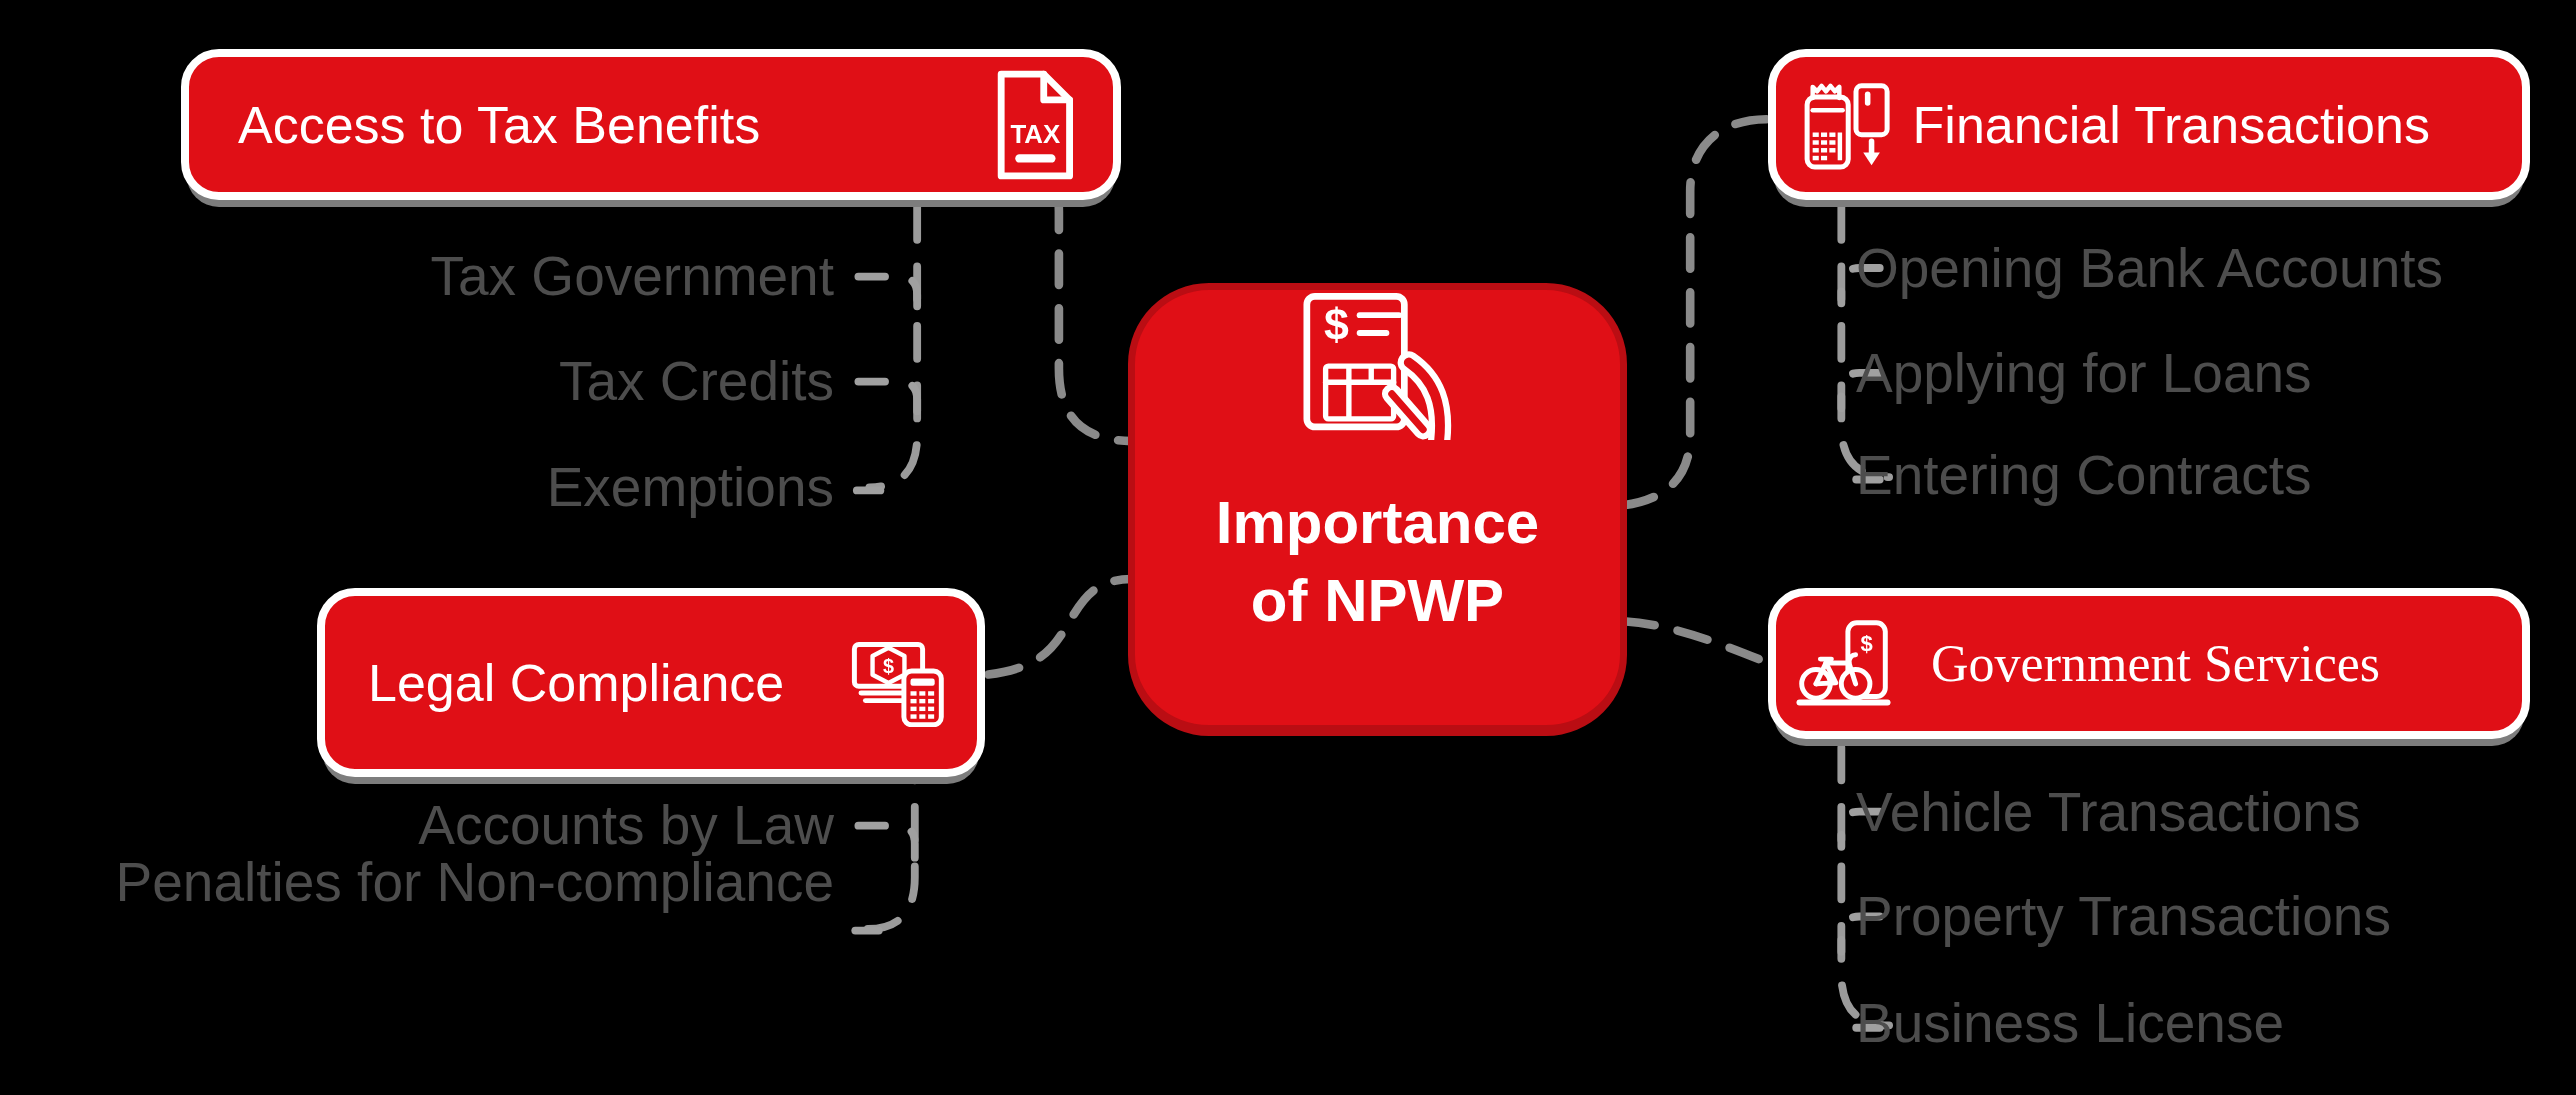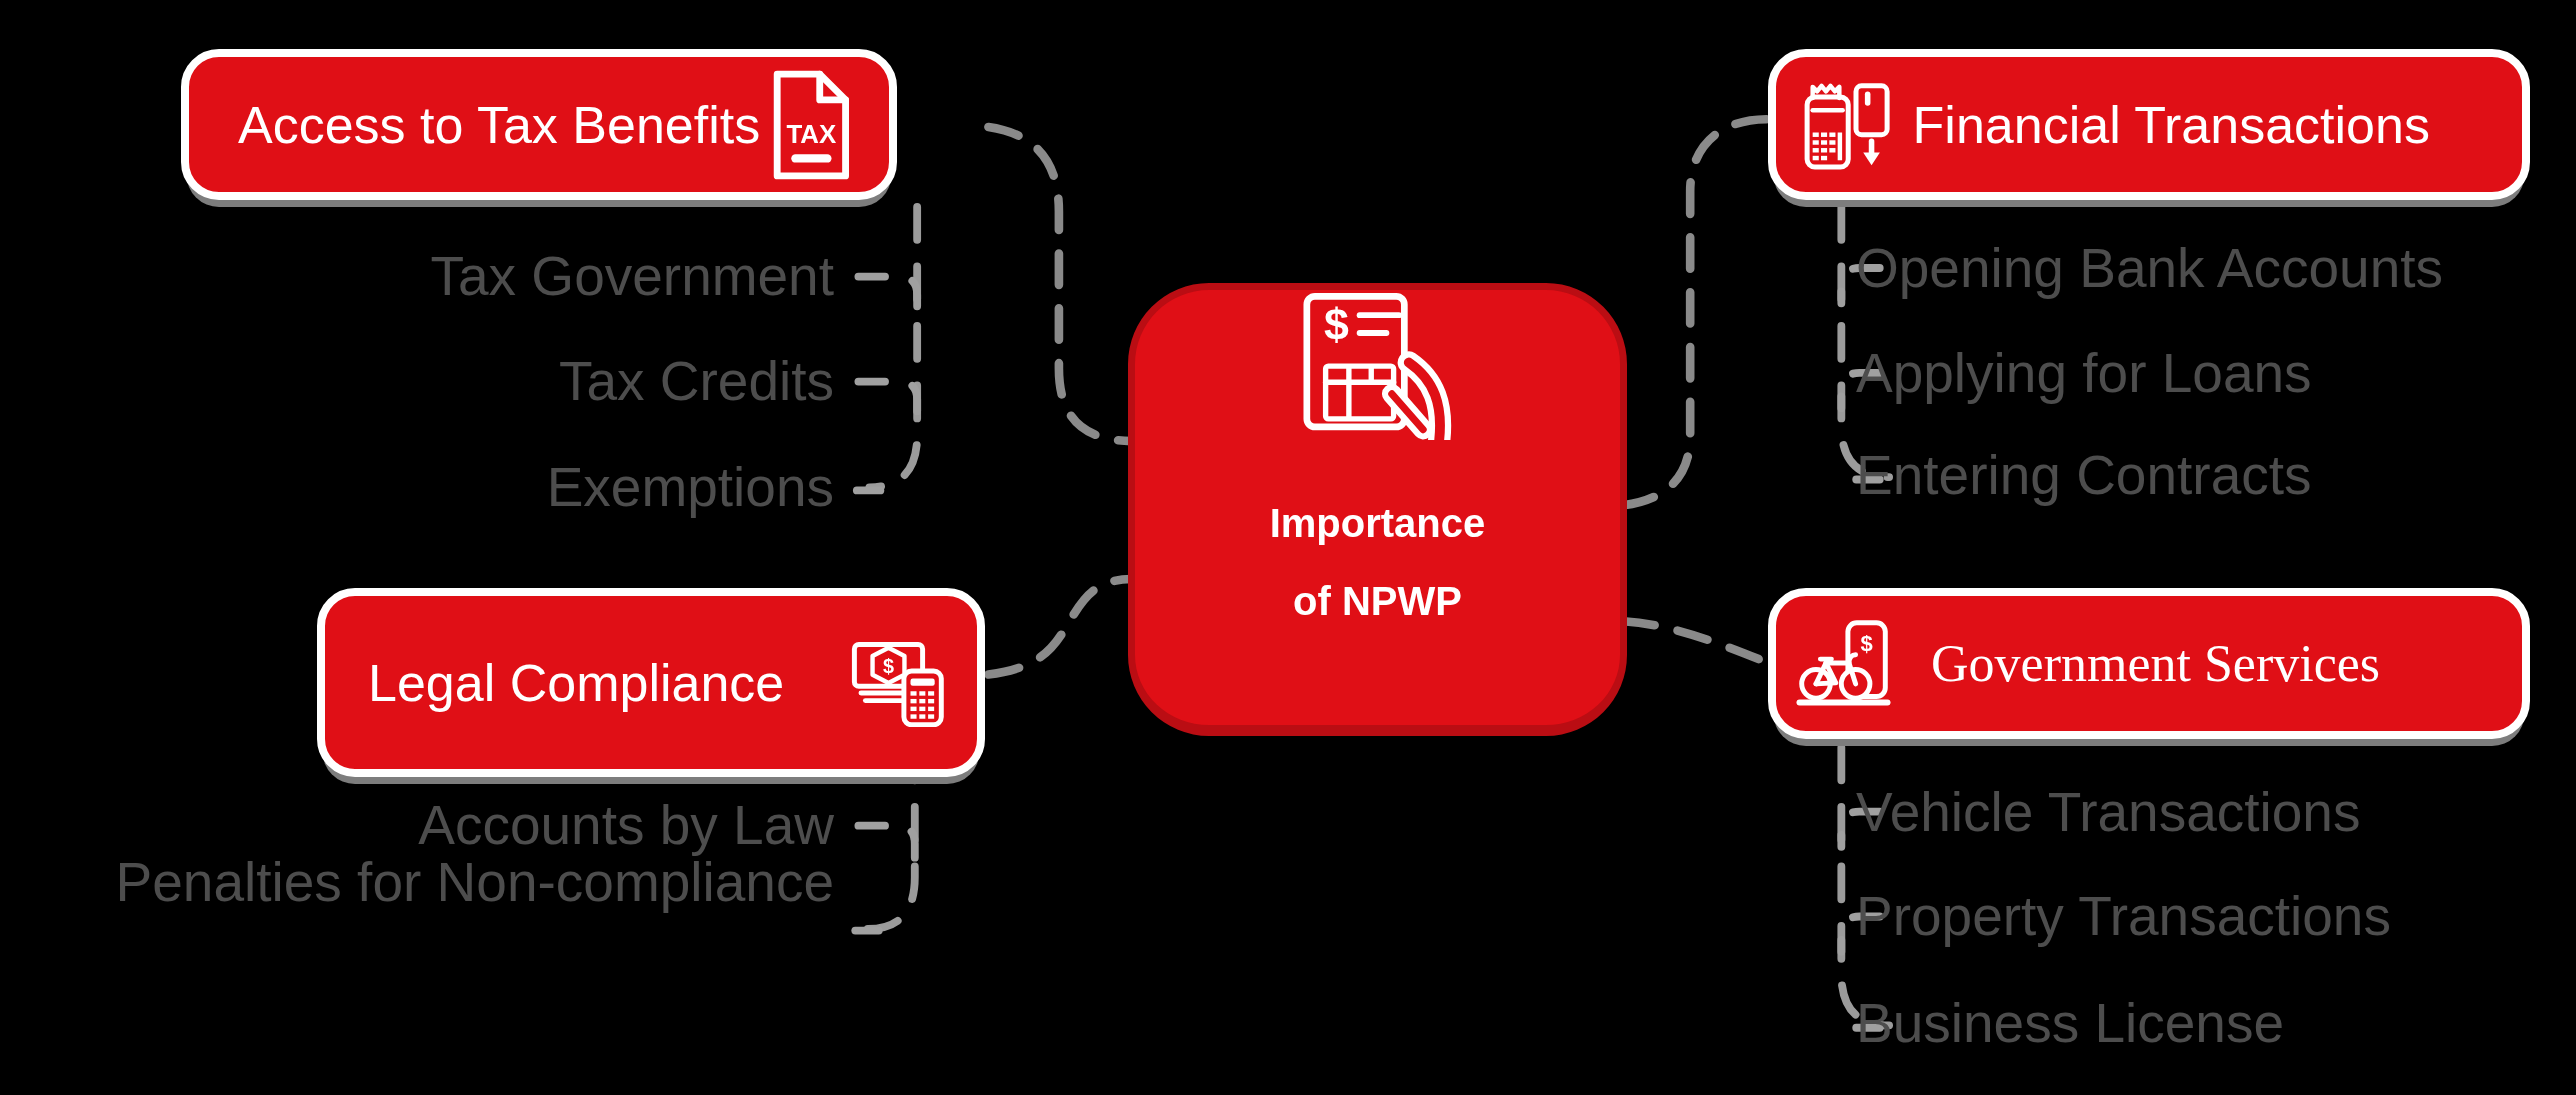--- a/index.html
+++ b/index.html
@@ -12,23 +12,23 @@
   .tick{fill:none;stroke:#a0a0a0;stroke-width:10;stroke-linecap:round;}
 
   .node{position:absolute;box-sizing:border-box;background:#e00f16;color:#fff;}
   .sat{border:8.6px solid #fff;border-radius:38px;display:flex;align-items:center;
        box-shadow:0 12.5px 0 -5.5px #7d7d7d;}
   .sat .lbl{font-size:52px;white-space:nowrap;letter-spacing:0px;}
 
   .center-node{left:1128px;top:283px;width:499px;height:453px;border-radius:81px;
                border:7px solid #ba0d13;border-bottom-width:11px;
                display:flex;flex-direction:column;align-items:center;}
-  .ctitle{margin-top:44px;text-align:center;font-size:40px;font-weight:bold;line-height:78px;}
+  .ctitle{margin-top:44px;text-align:center;font-size:60px;font-weight:bold;line-height:78px;}
 
-  #node-tax{left:181px;top:49px;width:716px;height:151px;padding-left:49px;}
+  #node-tax{left:181px;top:49px;width:940px;height:151px;padding-left:49px;}
   #node-tax .icon{margin-left:auto;margin-right:30px;}
   #node-legal{left:317px;top:588px;width:668px;height:189px;padding-left:43px;}
   #node-legal .icon{margin-left:auto;margin-right:28px;}
   #node-fin{left:1768px;top:49px;width:762px;height:151px;}
   #node-fin .icon{margin-left:19.6px;}
   #node-fin .lbl{margin-left:17px;}
   #node-gov{left:1768px;top:588px;width:762px;height:151px;}
   #node-gov .icon{margin-left:18px;}
   #node-gov .lbl{margin-left:38px;font-family:Liberation Serif, serif;}
 

